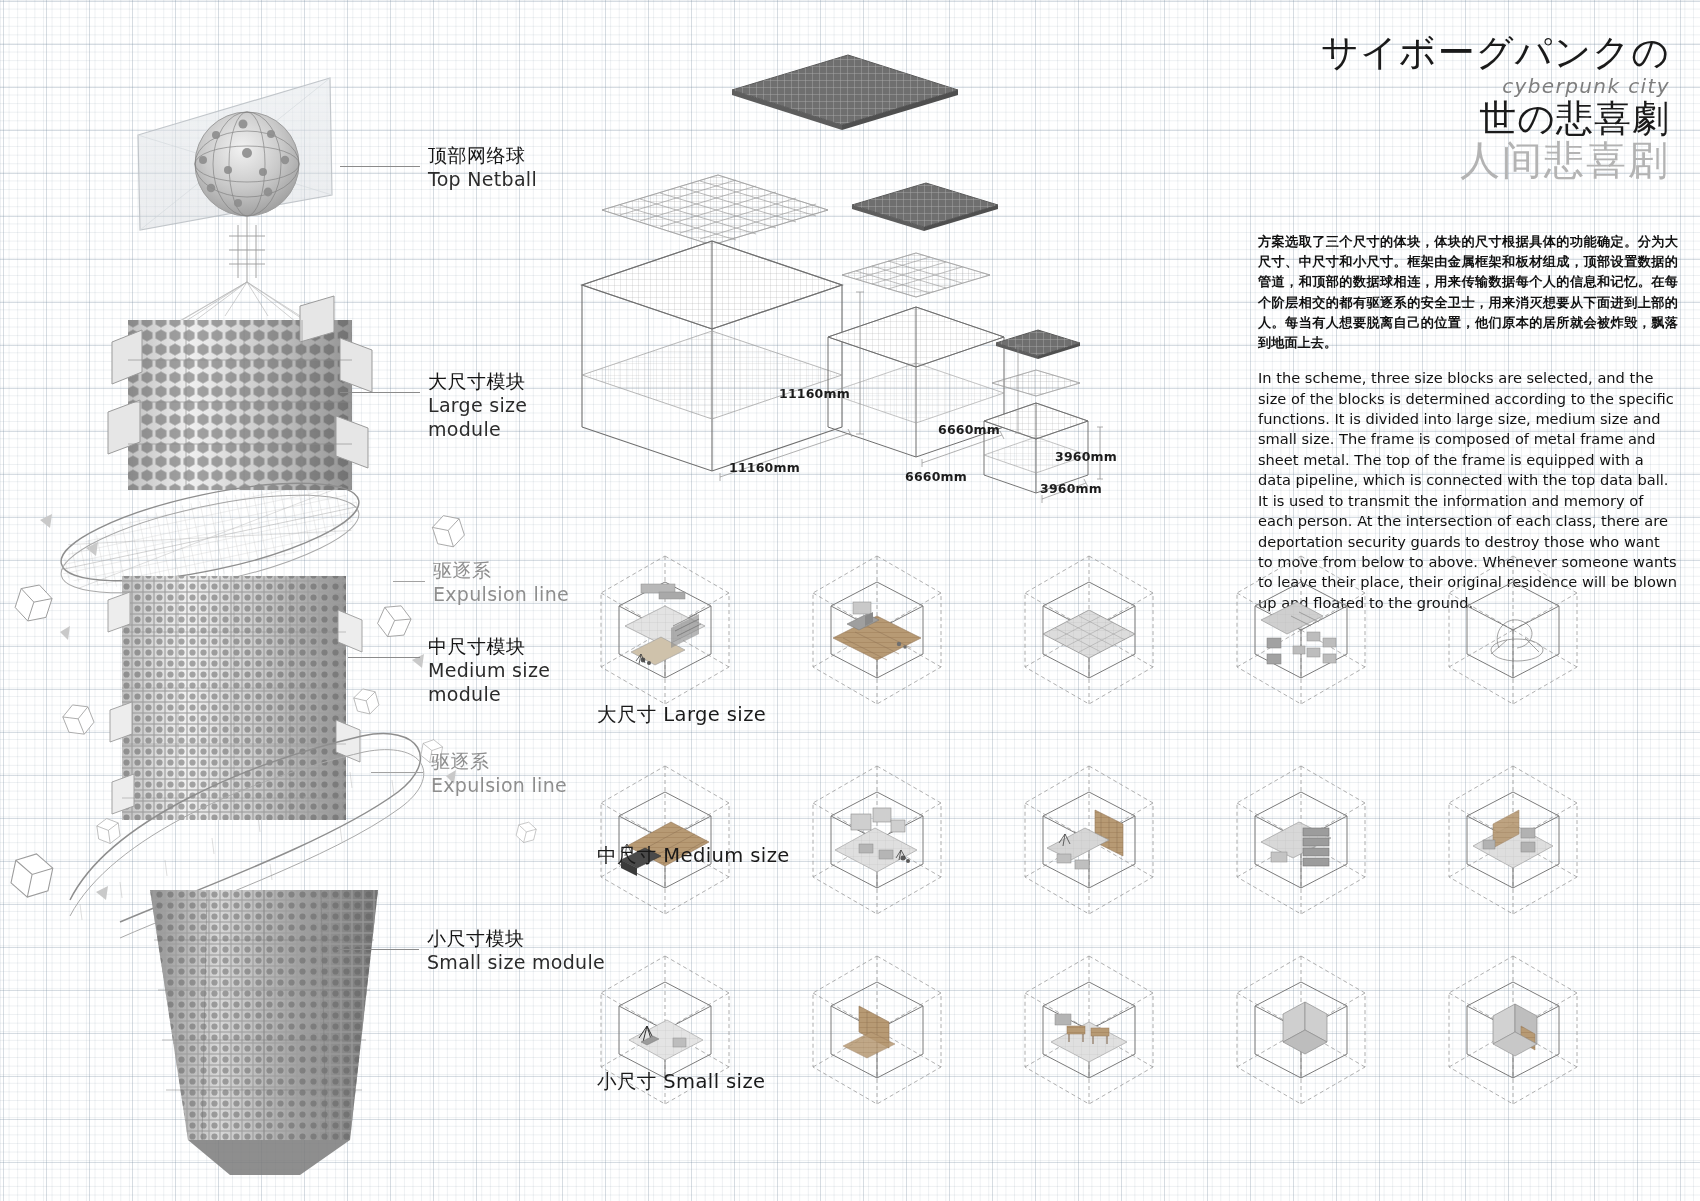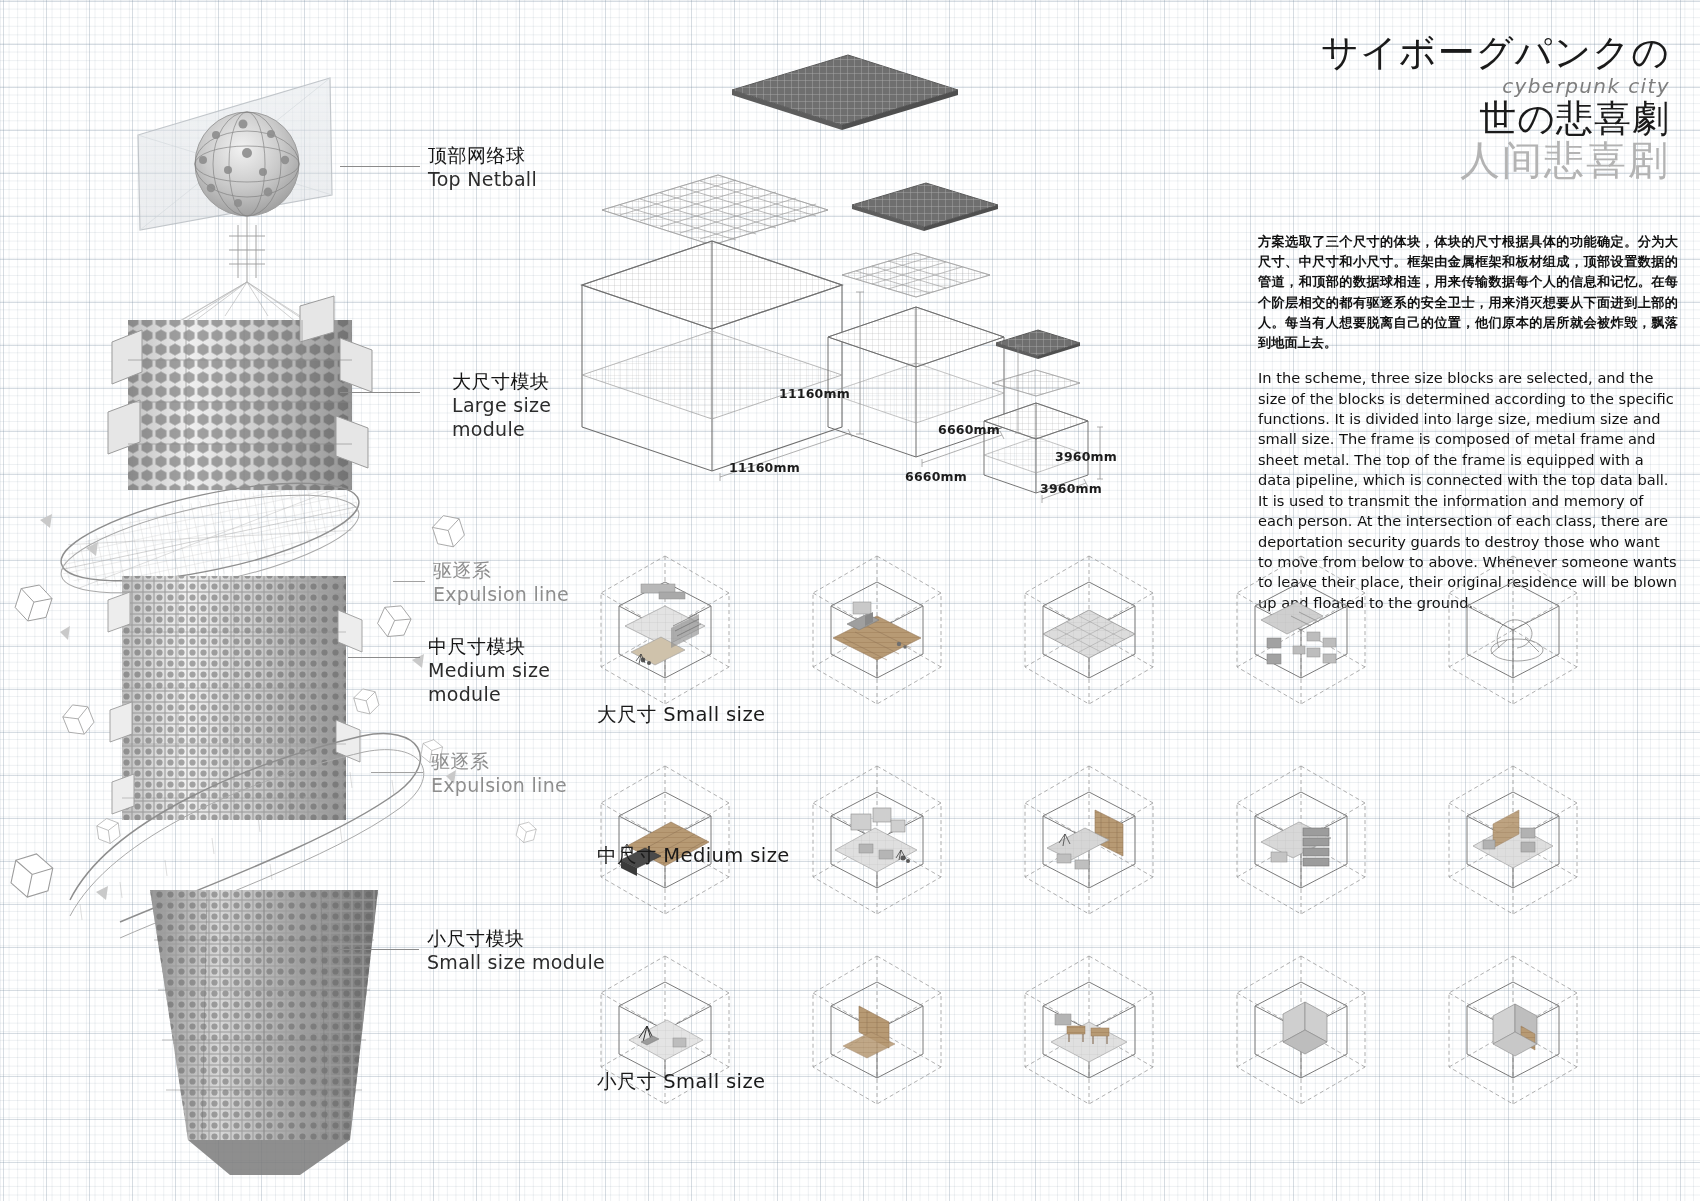--- a/index.html
+++ b/index.html
@@ -295,21 +295,21 @@
   <div class="callout" style="left:340px;top:152px;">
     <div class="rule" style="width:80px;"></div>
     <div class="txt" style="left:88px;top:-8px;">
       <div class="cn-l">顶部网络球</div>
       <div class="en-l">Top Netball</div>
     </div>
   </div>
 
   <div class="callout" style="left:340px;top:378px;">
     <div class="rule" style="width:80px;"></div>
-    <div class="txt" style="left:88px;top:-8px;margin-left:24px;">
+    <div class="txt" style="left:88px;top:-8px;">
       <div class="cn-l">大尺寸模块</div>
       <div class="en-l">Large size</div>
       <div class="en-l">module</div>
     </div>
   </div>
 
   <div class="callout grey" style="left:393px;top:567px;">
     <div class="rule" style="width:32px;background:#a2a2a2;"></div>
     <div class="txt" style="left:40px;top:-8px;">
       <div class="cn-l">驱逐系</div>
@@ -696,17 +696,17 @@
             <polygon points="-20,-14 2,-26 2,2 -20,14" fill="#d2d2d2" stroke="#8e8e8e" stroke-width=".7"></polygon>
             <polygon points="2,-26 24,-14 24,14 2,2" fill="#bebebe" stroke="#8e8e8e" stroke-width=".7"></polygon>
             <polygon points="8,-4 22,4 22,20 8,12" fill="url(#woodP)" stroke="#96795a" stroke-width=".5"></polygon>
             <polygon points="-20,14 2,2 24,14 2,26" fill="#c8c8c8" stroke="#8e8e8e" stroke-width=".6"></polygon>
           </g>
         </g>
       </g>
     </svg>
   </div>
 
-  <div class="rowcap" style="left:597px;top:701px;">大尺寸 Small size</div>
+  <div class="rowcap" style="left:597px;top:701px;">大尺寸 Large size</div>
   <div class="rowcap" style="left:597px;top:842px;">中尺寸 Medium size</div>
   <div class="rowcap" style="left:597px;top:1068px;">小尺寸 Small size</div>
 
 </div>
 
 </body></html>

